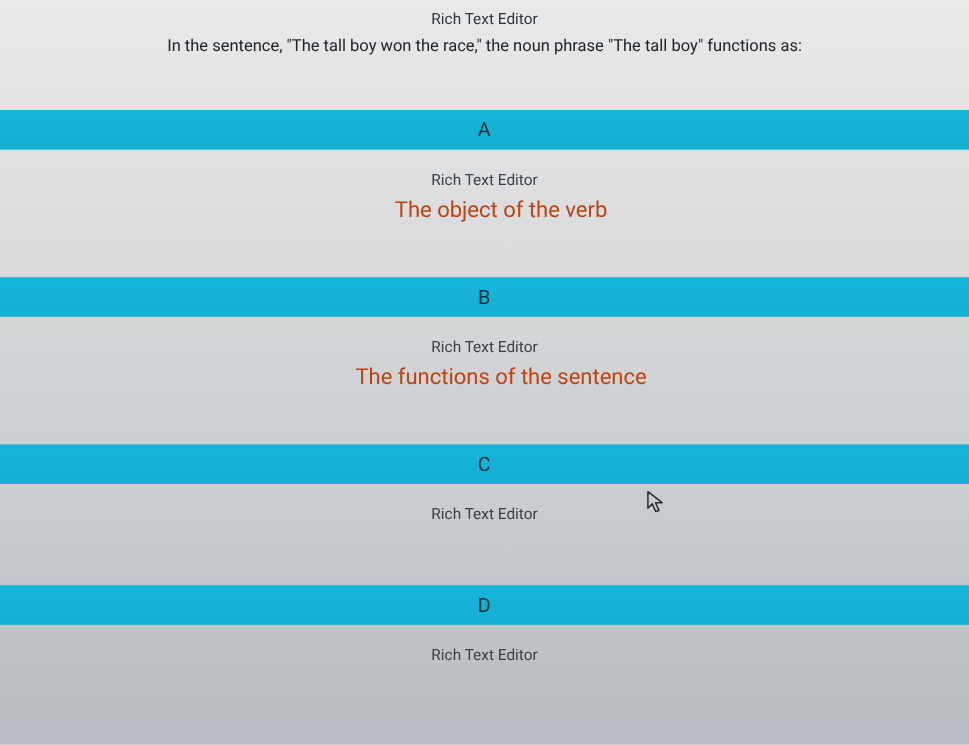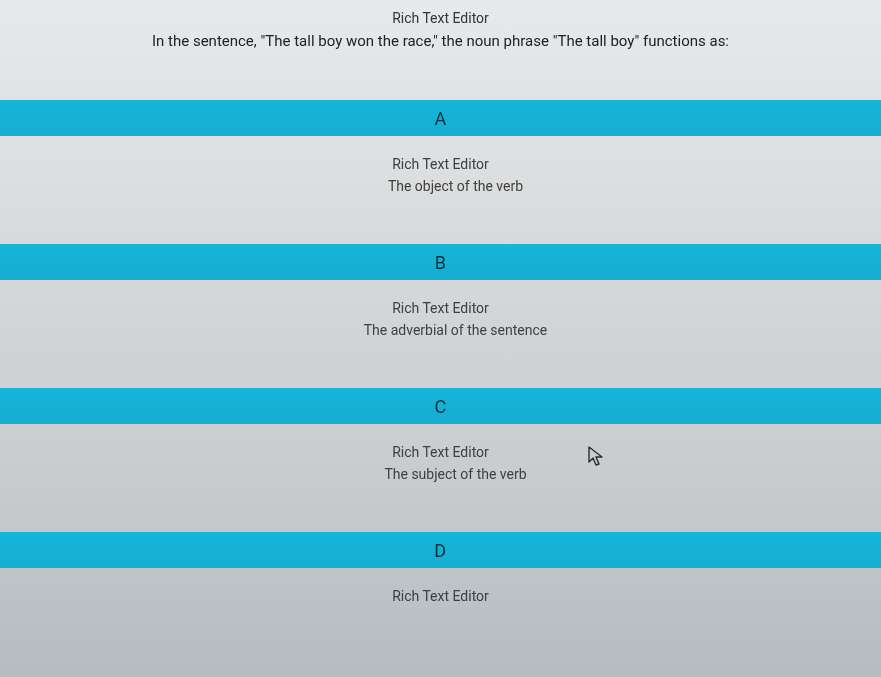--- a/index.html
+++ b/index.html
@@ -44,22 +44,22 @@
     .option-body {
       text-align: center;
       padding: 20px 0 10px;
     }
     .option-body .rte-sub {
       color: #3a4045;
       font-size: 14px;
       margin-bottom: 6px;
     }
     .option-body .answer-text {
-      color: #404040;
-      font-size: 14px;
+      color: #c2410c;
+      font-size: 20px;
       padding-left: 30px;
     }
     .cursor {
       position: absolute;
       left: 588px;
       top: 446px;
       width: 18px;
       height: 22px;
       pointer-events: none;
     }
@@ -83,31 +83,30 @@
       <div class="answer-text">The object of the verb</div>
     </div>
   </div>
 
   <div class="option-block">
     <div class="option-header">
       <span>B</span>
     </div>
     <div class="option-body">
       <div class="rte-sub">Rich Text Editor</div>
-      <div class="answer-text">The adverbial of the sentence</div>
+      <div class="answer-text">The functions of the sentence</div>
     </div>
   </div>
 
   <div class="option-block">
     <div class="option-header">
       <span>C</span>
     </div>
     <div class="option-body">
       <div class="rte-sub">Rich Text Editor</div>
-      <div class="answer-text">The subject of the verb</div>
     </div>
   </div>
 
   <div class="option-block" style="margin-bottom:0">
     <div class="option-header">
       <span>D</span>
     </div>
     <div class="option-body">
       <div class="rte-sub">Rich Text Editor</div>
     </div>

